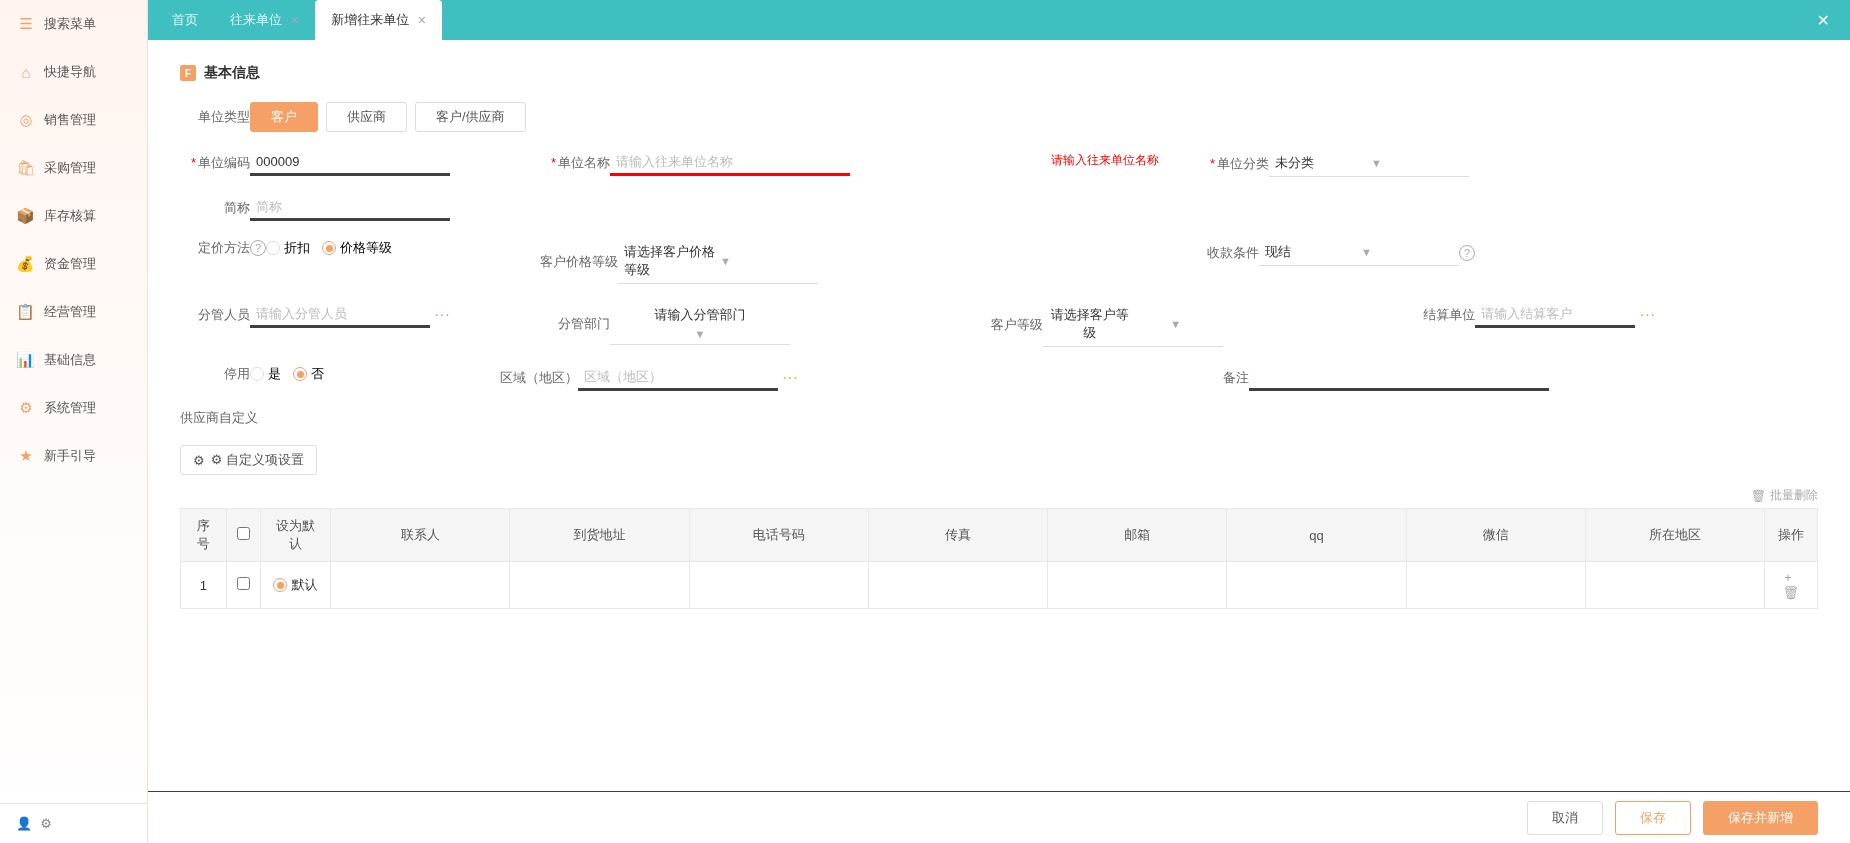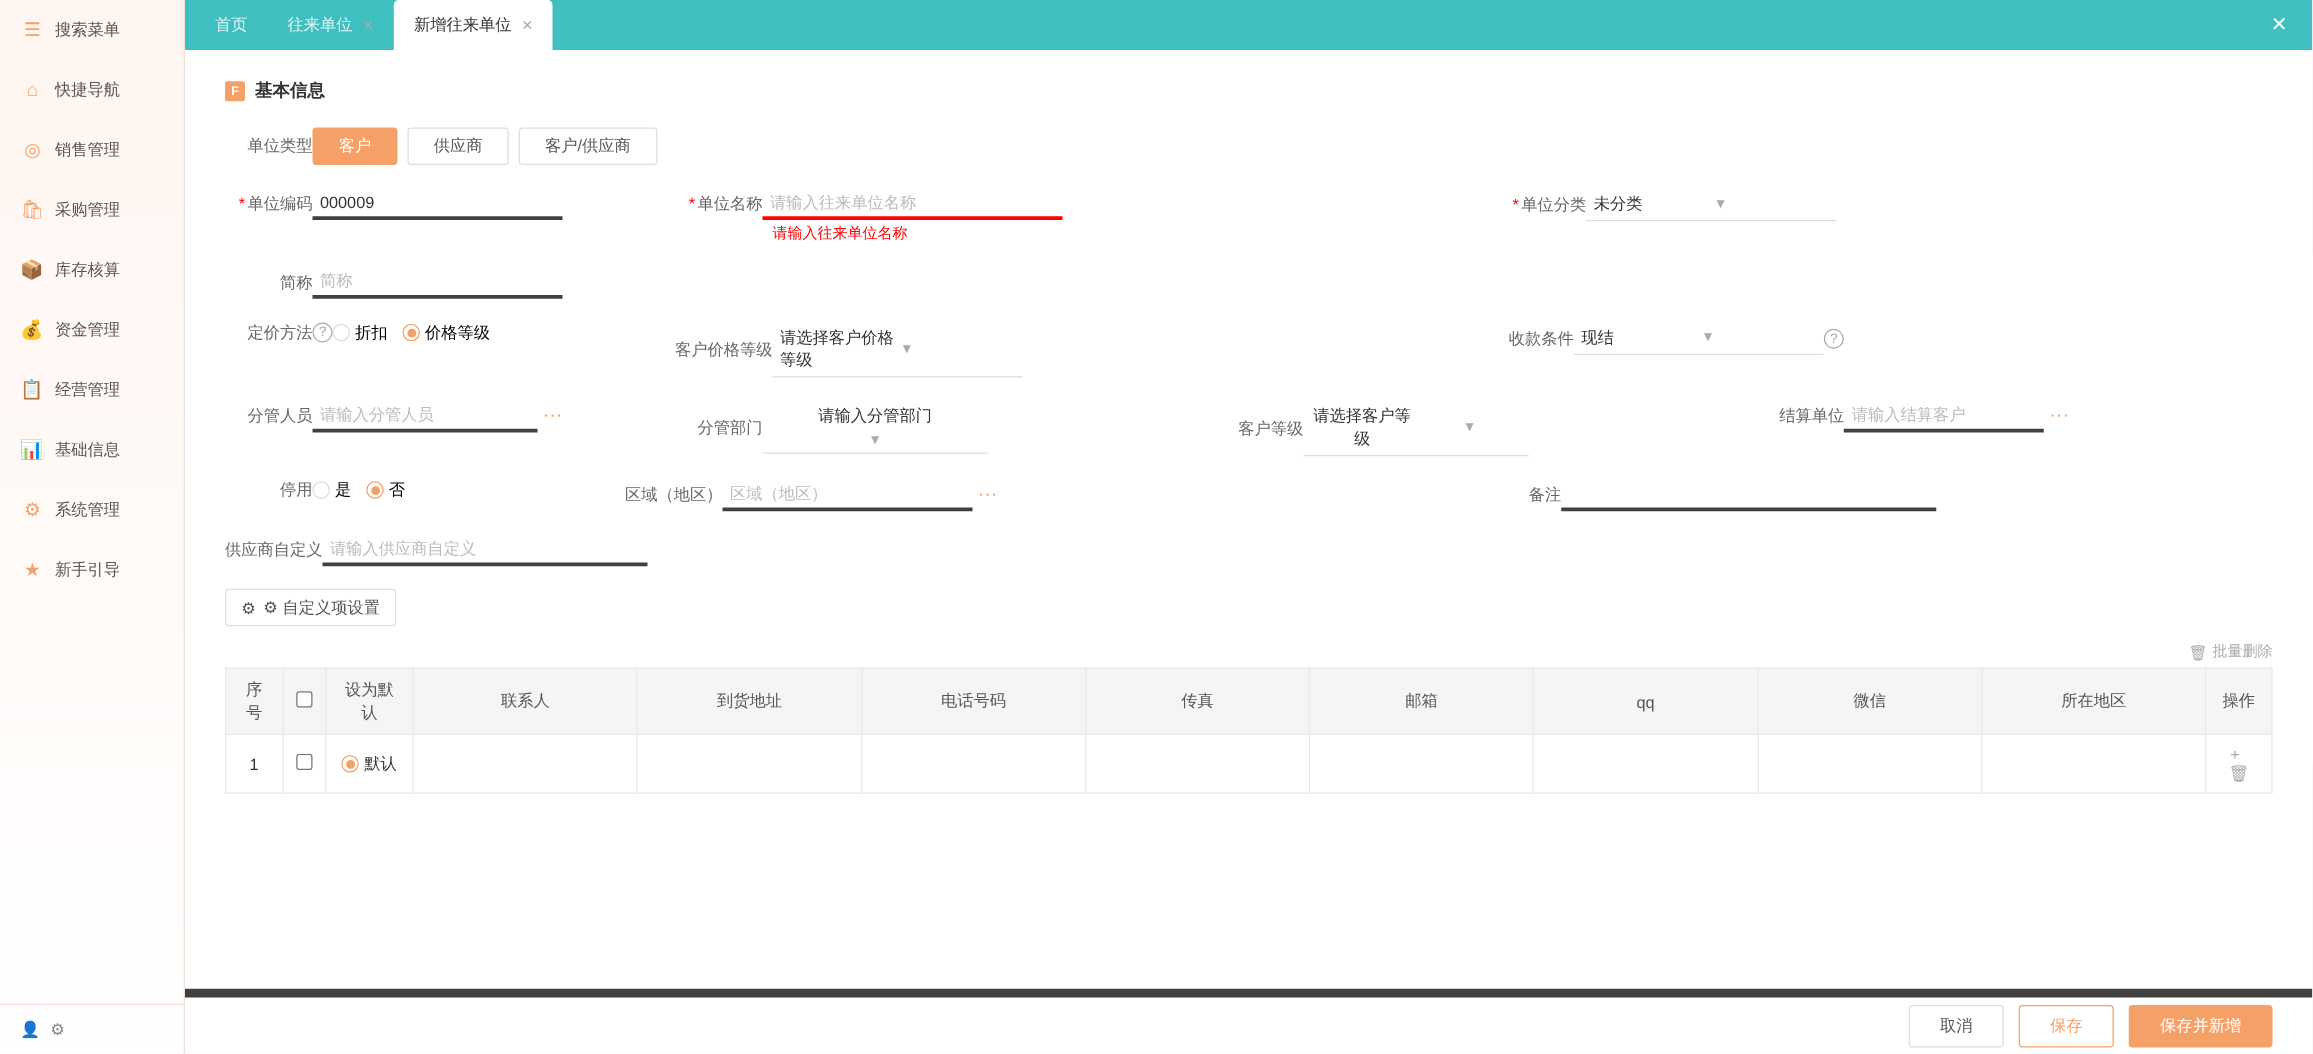--- a/index.html
+++ b/index.html
@@ -302,21 +302,21 @@
       border: 1px solid #e8e8e8;
       padding: 8px 10px;
       text-align: center;
       color: #333;
     }
 
     
     .action-bar {
       height: 52px;
       background: white;
-      border-top: 7px solid #404040;
+      border-top: 1px solid #404040;
       display: flex;
       align-items: center;
       justify-content: flex-end;
       padding: 0 32px;
       gap: 12px;
       flex-shrink: 0;
     }
     .btn-cancel {
       padding: 7px 24px;
       border: 1px solid #ddd;
@@ -340,21 +340,20 @@
       border-radius: 3px;
       cursor: pointer;
       font-size: 13px;
       color: white;
       background: #f5a066;
       border: 1px solid #f5a066;
     }
 
     .form-col {
       display: flex;
-      flex-direction: column;
     }
   </style>
 </head>
 <body>
 
 <div class="sidebar">
   <div class="sidebar-item">
     <span class="icon">☰</span>
     <span>搜索菜单</span>
   </div>
@@ -550,21 +549,20 @@
       </div>
       <div class="form-group" style="flex:1; margin-left:40px;">
         <span class="form-label">备注</span>
         <input type="text" class="form-input" style="width: 300px;">
       </div>
     </div>
 
     <div class="form-row">
       <div class="form-group">
         <span class="form-label">供应商自定义</span>
-        <input type="text" class="form-input" style="width: 260px;" placeholder="请输入供应商自定义">
       </div>
     </div>
 
     <div class="custom-settings-btn">
       <span>⚙</span>
       <span>⚙ 自定义项设置</span>
     </div>
 
     <div class="table-area">
       <div class="batch-delete">

